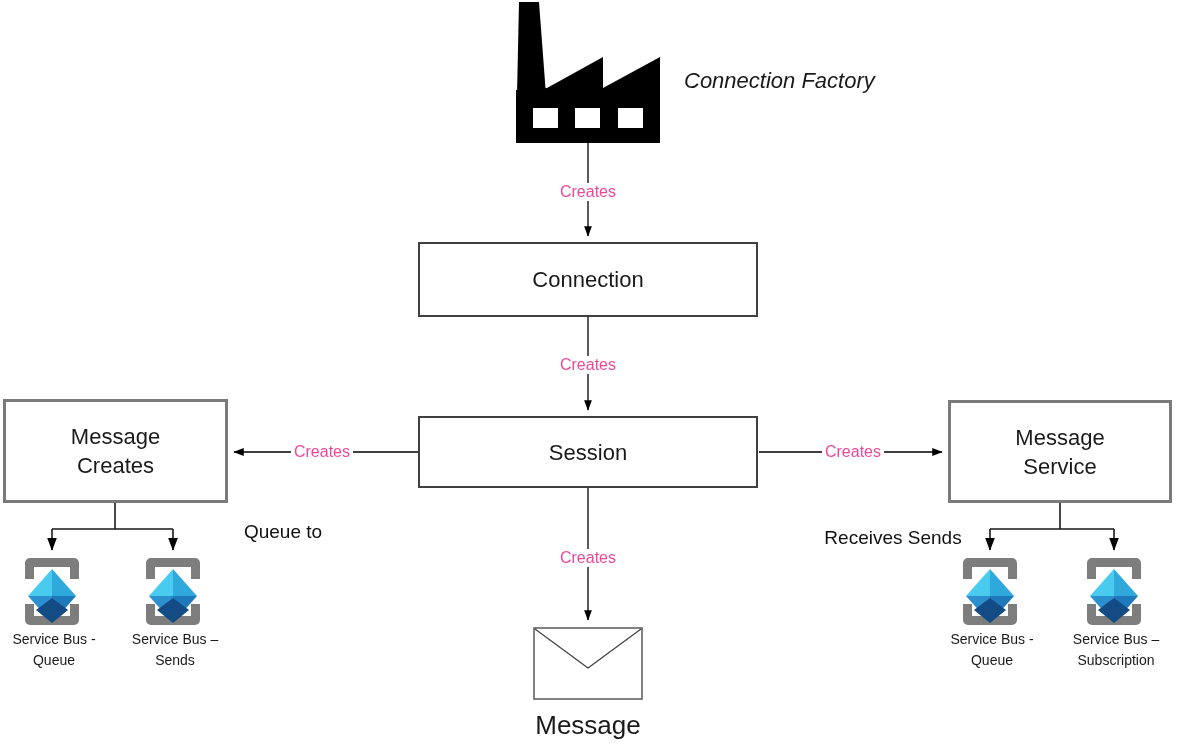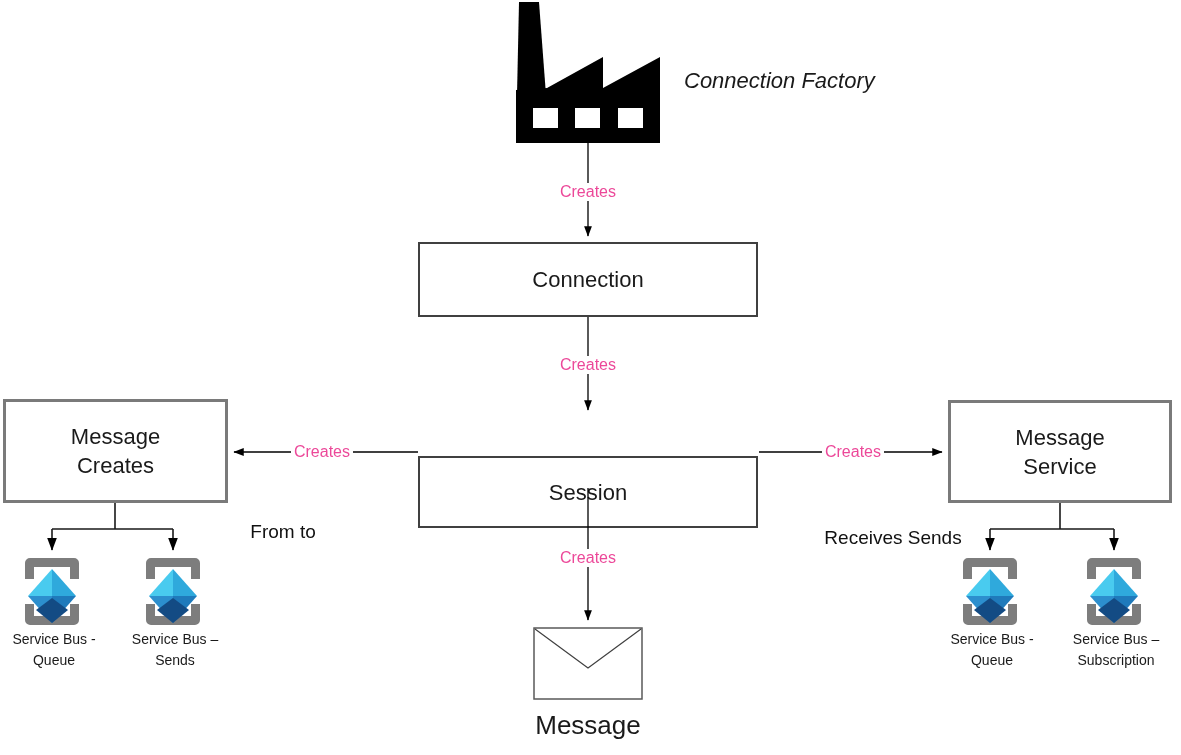--- a/index.html
+++ b/index.html
@@ -73,41 +73,41 @@
     <rect x="59" y="106" width="25" height="20" fill="#ffffff"></rect>
     <rect x="102" y="106" width="25" height="20" fill="#ffffff"></rect>
   </svg>
 
   <div class="factory-label" style="left:684px;top:68px;">Connection Factory</div>
 
   <div class="box inner" style="left:418px;top:242px;width:340px;height:75px;">
     <div>Connection</div>
   </div>
 
-  <div class="box inner" style="left:418px;top:416px;width:340px;height:72px;margin-top:40px;">
+  <div class="box inner" style="left:418px;top:416px;width:340px;height:72px;">
     <div>Session</div>
   </div>
 
   <div class="box outer" style="left:3px;top:399px;width:225px;height:104px;">
     <div>Message</div>
     <div>Creates</div>
   </div>
 
   <div class="box outer" style="left:948px;top:400px;width:224px;height:103px;">
     <div>Message</div>
     <div>Service</div>
   </div>
 
   <div class="edge-label" style="left:588px;top:192px;">Creates</div>
   <div class="edge-label" style="left:588px;top:365px;">Creates</div>
   <div class="edge-label" style="left:322px;top:452px;">Creates</div>
   <div class="edge-label" style="left:853px;top:452px;">Creates</div>
   <div class="edge-label" style="left:588px;top:558px;">Creates</div>
 
-  <div class="annot" style="left:283px;top:532px;">From to</div>
+  <div class="annot" style="left:283px;top:532px;">Queue to</div>
   <div class="annot" style="left:893px;top:538px;">Receives Sends</div>
 
   <svg class="sb-icon" style="left:20px;" viewBox="0 0 64 70">
     <g class="sb-shape">
   <path fill="#7d7d7d" d="M10,1 h44 a5,5 0 0 1 5,5 v16 h-9 v-12 h-36 v12 h-9 V6 a5,5 0 0 1 5,-5 z"></path>
   <path fill="#7d7d7d" d="M5,47 h9 v12 h36 v-12 h9 v16 a5,5 0 0 1 -5,5 h-44 a5,5 0 0 1 -5,-5 z"></path>
   <polygon points="32,12 32,39 8,39" fill="#49CBEF"></polygon>
   <polygon points="32,12 56,39 32,39" fill="#2FA9DC"></polygon>
   <polygon points="8,39 32,39 32,66" fill="#2C8FCE"></polygon>
   <polygon points="56,39 32,39 32,66" fill="#1F7ABB"></polygon>

